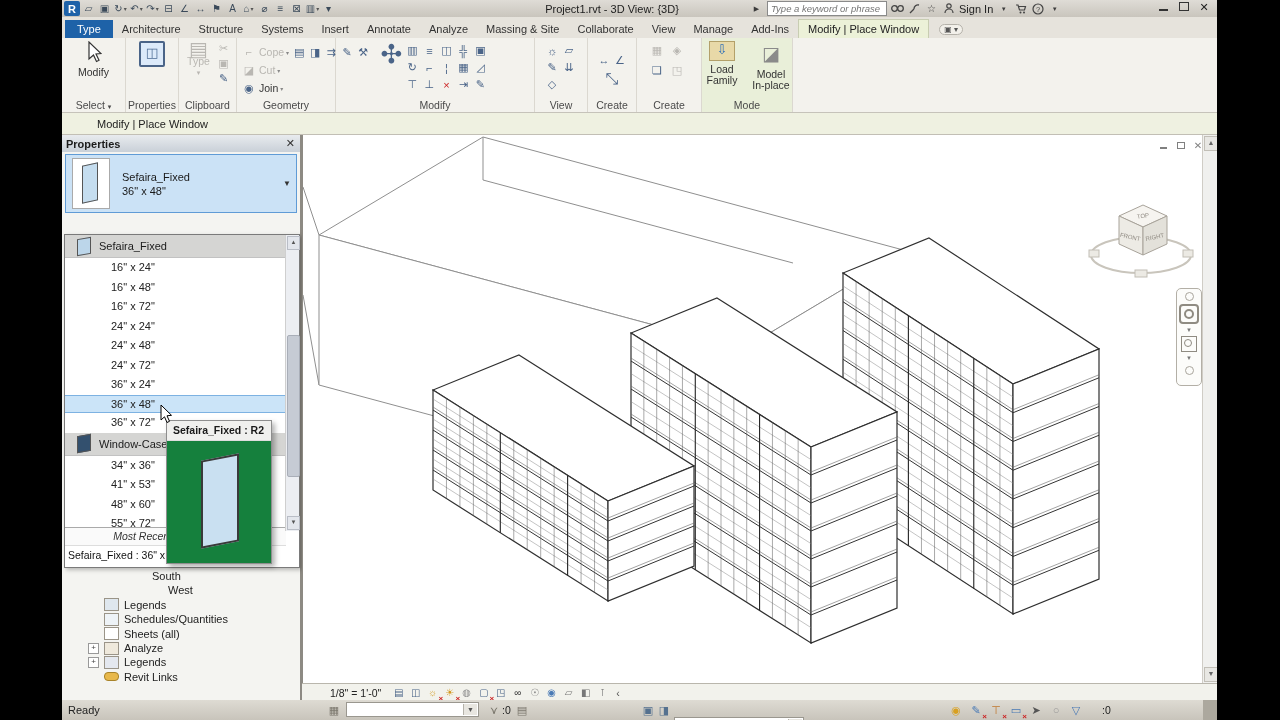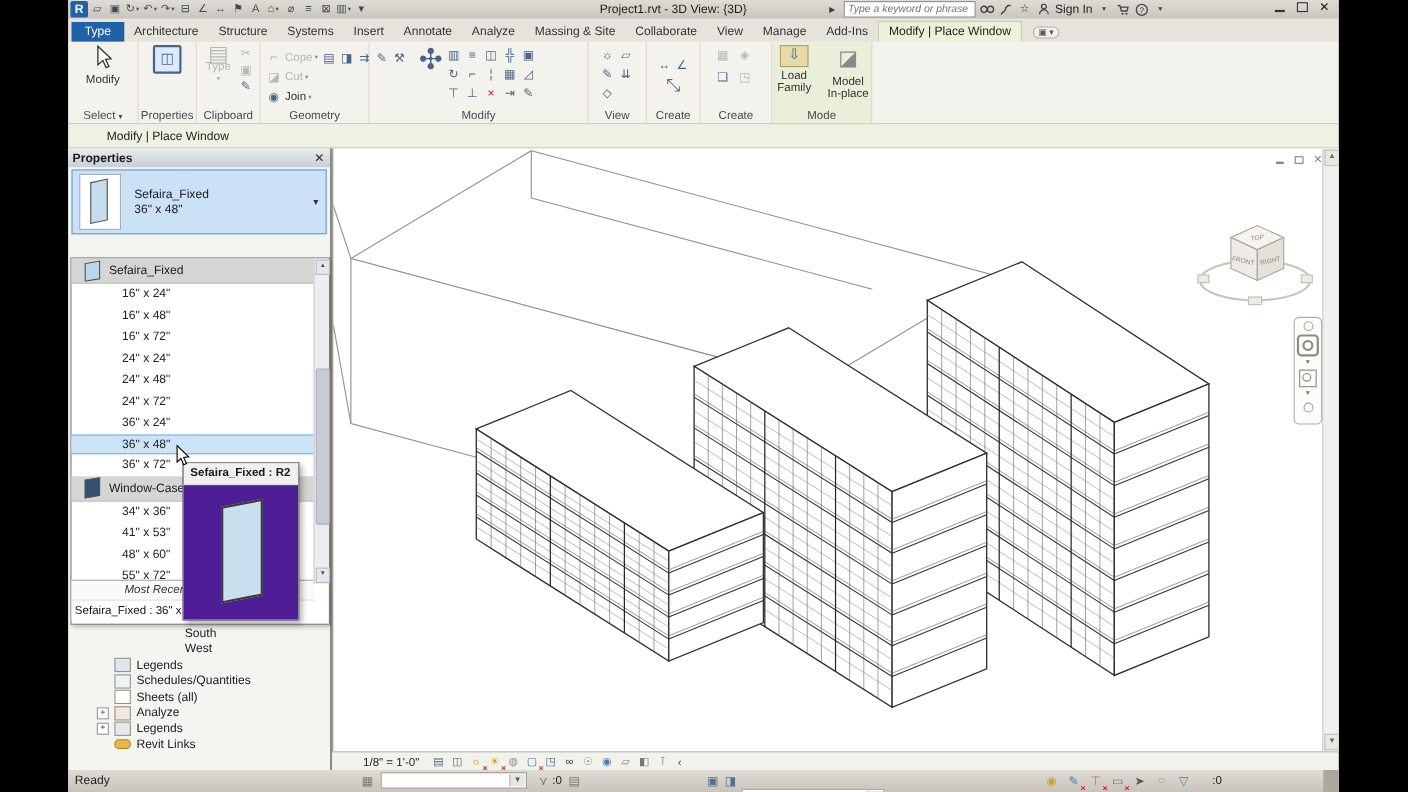--- a/index.html
+++ b/index.html
@@ -83,21 +83,21 @@
   .trow.clip{height:13px;overflow:hidden;}
   .mostrec{height:17px;border-top:1px solid #aaa;background:#fafafa;font-size:10.5px;font-style:italic;
     color:#333;text-align:center;line-height:16px;overflow:hidden;white-space:nowrap;}
   .recentrow{height:18px;font-size:10.5px;color:#111;line-height:18px;padding-left:3px;border-top:1px solid #ddd;
     background:#fff;white-space:nowrap;overflow:hidden;}
   .lscroll{position:absolute;right:0;top:0;width:13px;height:296px;background:#eceef2;border-left:1px solid #cfcfcf;}
   .lsbtn{position:absolute;left:1px;width:11px;height:12px;background:#e3e6ec;border:1px solid #b9bdc6;
     font-size:6px;color:#555;text-align:center;line-height:11px;}
   .lsthumb{position:absolute;left:1px;top:100px;width:11px;height:140px;background:#c6cbd4;border:1px solid #a9aeb8;border-radius:2px;}
   
-  .tooltip{position:absolute;left:104px;top:285px;width:104px;height:142px;background:#4c1d95;
+  .tooltip{position:absolute;left:104px;top:285px;width:104px;height:142px;background:#15803d;
     border:1px solid #8e8e8e;box-shadow:3px 3px 5px rgba(0,0,0,.3);z-index:30;}
   .ttl{height:19px;background:#f0f0ee;border-bottom:1px solid #ddd;font-size:10.5px;font-weight:bold;
     color:#1a1a1a;line-height:19px;padding-left:6px;white-space:nowrap;}
   .ttglass{position:absolute;left:34px;top:36px;width:34px;height:84px;background:#c9e0f1;
     border:2px solid #3a3a3a;transform:skewY(-11deg);}
   
   .browrow{position:absolute;font-size:11px;color:#222;display:flex;align-items:center;height:14px;white-space:nowrap;}
   .exp{width:9px;height:9px;border:1px solid #999;background:#fff;font-size:8px;line-height:7px;text-align:center;color:#444;margin-right:5px;}
   .bic{width:13px;height:11px;margin-right:5px;border:1px solid #9a9488;background:#e7e2d2;position:relative;}
   .bic.legend-icon{background:#dfe7ee;}
@@ -382,21 +382,21 @@
           <div class="glassS"></div>
         </div>
       <div class="tslabels">
         <div>Sefaira_Fixed</div>
         <div>36" x 48"</div>
       </div>
       <span class="tsdd">▼</span>
     </div>
 
     <div id="browser">
-        <div class="browrow" style="top: 434px; left: 106px;">
+        <div class="browrow" style="top: 434px; left: 90px;">
           <span>South</span>
         </div>
         <div class="browrow" style="top: 448.4px; left: 106px;">
           <span>West</span>
         </div>
         <div class="browrow" style="top: 462.8px; left: 42px;">
           <span class="bic legend-icon"></span>
           <span>Legends</span>
         </div>
         <div class="browrow" style="top: 477.2px; left: 42px;">

